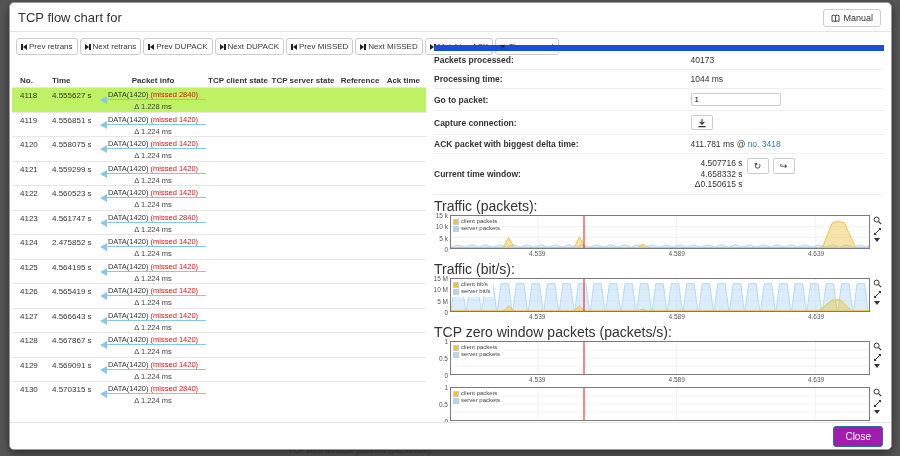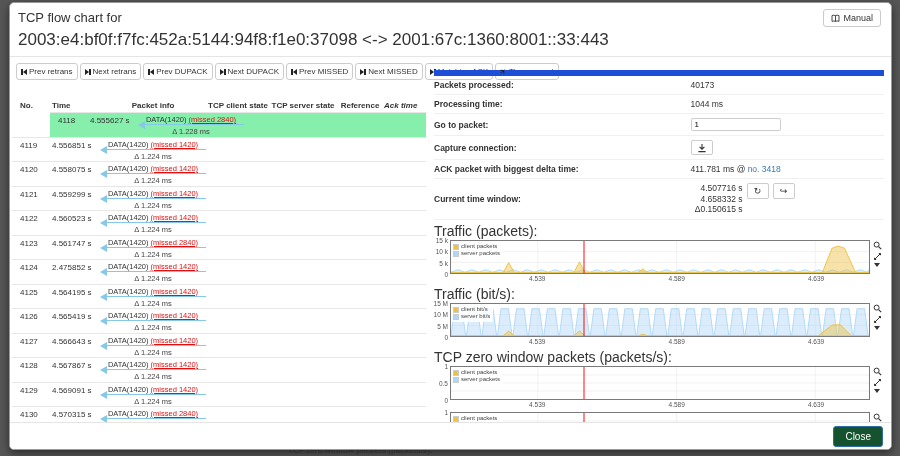--- a/index.html
+++ b/index.html
@@ -31,31 +31,31 @@
   .ic-bar { width:2px; height:6px; background:#222; }
   .tri-l { width:0; height:0; border-top:3px solid transparent; border-bottom:3px solid transparent; border-right:4px solid #222; }
   .tri-r { width:0; height:0; border-top:3px solid transparent; border-bottom:3px solid transparent; border-left:4px solid #222; }
   .ic-plane { display:inline-block; font-size:8px; transform:rotate(-45deg); color:#222; line-height:6px; }
 
   
   .grid-head, .grid-row { display:grid; grid-template-columns:32px 56px 106px 64px 66px 48px 42px; }
   .grid-head { font-size:8px; font-weight:bold; color:#333; padding:1px 0 2px 0; }
   .grid-head .c0 { padding-left:8px; } .grid-head .c1 { padding-left:8px; }
   .grid-head .c2,.grid-head .c3,.grid-head .c4,.grid-head .c5 { text-align:center; }
-  .grid-head .c6 { text-align:left; padding-right:6px;font-style:italic; }
+  .grid-head .c6 { text-align:right; padding-right:6px; }
   .grid-row { height:24.5px; border-top:1px solid #e7e7e7; font-size:8px; color:#333; }
-  .grid-row.selected { background:#86efac;margin-left:38px; }
+  .grid-row.selected { background:#bef264; }
   .cell-no { padding:3px 0 0 8px; }
   .cell-time { padding:3px 0 0 8px; }
   .pkt { position:relative; }
   .pkt .line { position:absolute; left:5px; right:0; top:11px; border-top:1.5px solid #85c8e8; }
   .pkt .head { position:absolute; left:0; top:8px; width:0; height:0;
                border-top:4px solid transparent; border-bottom:4px solid transparent; border-right:7px solid #85c8e8; }
   .pkt .txt { position:absolute; top:2px; left:0; width:100%; text-align:center; font-size:7.5px; white-space:nowrap; }
-  .pkt .missed { color:#dd1111;text-decoration:underline; }
+  .pkt .missed { color:#dd1111; }
   .pkt .delta { position:absolute; top:14px; left:0; width:100%; text-align:center; font-size:7.5px; color:#444; }
 
   
   .info-panel { border-top:6px solid #1d4ed8; }
   .info-row { display:grid; grid-template-columns:57% 43%; padding:4px 0; border-bottom:1px solid #f0f0f0; align-items:center; }
   .info-label { font-size:8.5px; font-weight:bold; color:#333; }
   .info-value { font-size:8.5px; color:#333; }
   .goto-input { width:90px; height:13px; border:1px solid #ccc; border-radius:2px; font-size:8px; padding:0 3px;
                 font-family:"Liberation Sans", sans-serif; }
   .dl-btn, .sq-btn { background:#fff; border:1px solid #ccc; border-radius:2px; height:15px; min-width:22px;
@@ -79,33 +79,32 @@
   .legend .sw { width:6px; height:6px; border:1px solid #ccc; flex:none; }
   .chart-icons { width:14px; flex:none; display:flex; flex-direction:column; align-items:center; gap:2px; padding-top:1px; }
   .cicon { cursor:pointer; line-height:0; }
   .caret-down { width:0; height:0; border-left:3.5px solid transparent; border-right:3.5px solid transparent; border-top:4px solid #333; }
   .xlab { position:relative; height:9px; margin-left:16px; margin-right:14px; }
   .xlab span { position:absolute; transform:translateX(-50%); font-size:6.5px; color:#555; top:1px; }
 
   
   .modal-footer { position:absolute; left:0; right:0; bottom:0; height:27px; border-top:1px solid #e5e5e5;
                   display:flex; justify-content:flex-end; align-items:center; padding-right:8px; background:#fff; }
-  .close-btn { background:#14532d; border:1px solid #2e6da4; color:#fff; font-size:10px; padding:4px 11px;
+  .close-btn { background:#a21caf; border:1px solid #2e6da4; color:#fff; font-size:10px; padding:4px 11px;
                border-radius:3px; cursor:pointer; }
 </style>
 </head>
 <body>
 
 <div class="bg-text">TCP zero window packets (packets/s):</div>
 
 <div class="modal">
 
   <div class="modal-header">
     <div class="modal-title">TCP flow chart for</div>
-    <div class="modal-conn">2003:e4:bf0f:f7fc:452a:5144:94f8:f1e0:37098 &lt;-&gt; 2001:67c:1360:8001::33:443</div>
     <button class="manual-btn">
       <span class="cicon"><svg width="9" height="9" viewBox="0 0 9 9">
             <path d="M1 1.6 Q2.8 0.7 4.5 1.6 Q6.2 0.7 8 1.6 V7.4 Q6.2 6.5 4.5 7.4 Q2.8 6.5 1 7.4 Z" fill="none" stroke="#333" stroke-width="0.9"></path>
             <line x1="4.5" y1="1.6" x2="4.5" y2="7.4" stroke="#333" stroke-width="0.9"></line>
           </svg></span>
       <span>Manual</span>
     </button>
   </div>
 
   <div class="modal-body">

